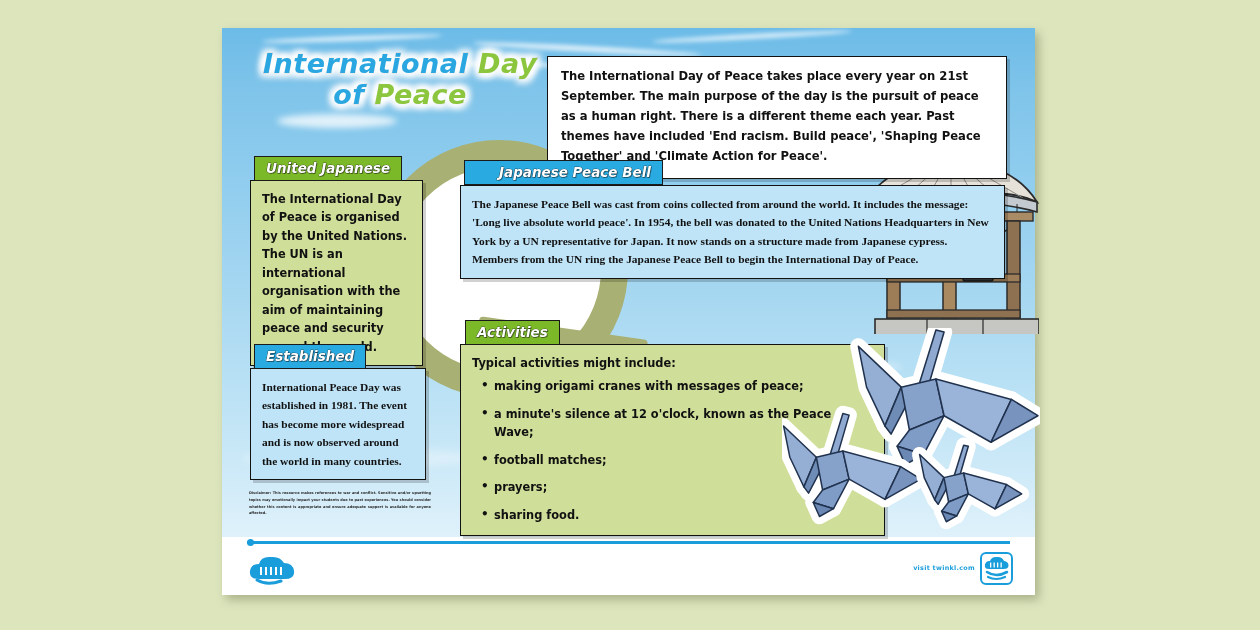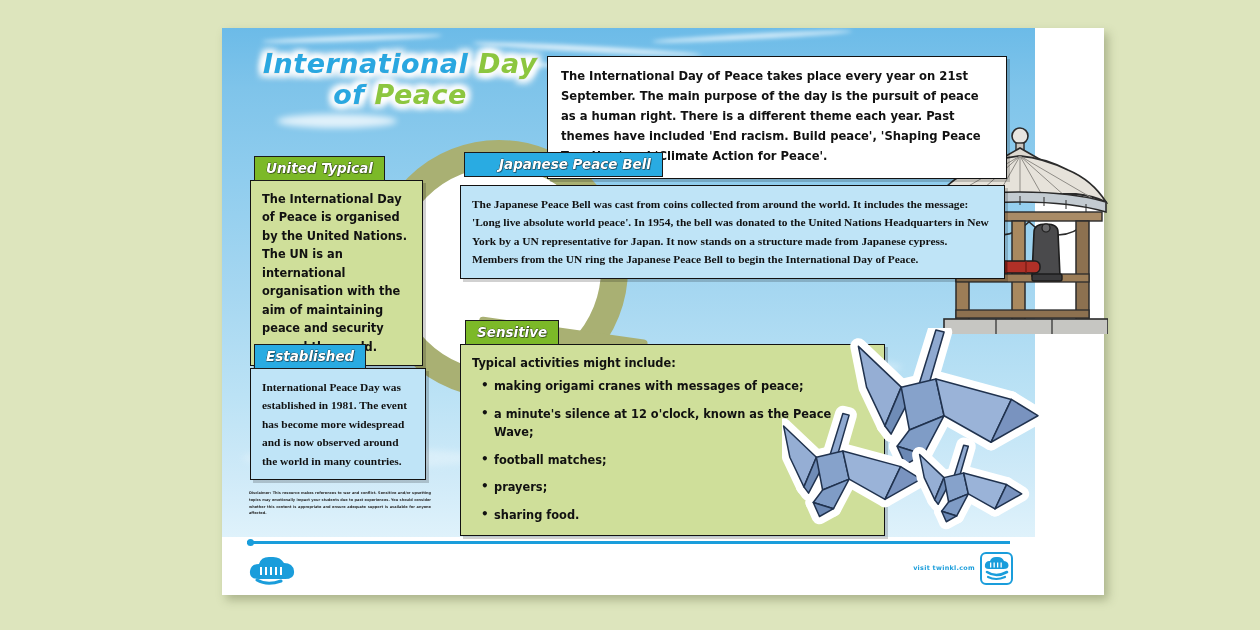--- a/index.html
+++ b/index.html
@@ -7,21 +7,21 @@
     width: 1260px; height: 630px;
     overflow: hidden;
     font-family: "DejaVu Sans", sans-serif;
   }
   body { background: #dde5bd; position: relative; }
 
   
   #page {
     position: absolute;
     left: 222px; top: 28px;
-    width: 882px; height: 567px;
+    width: 813px; height: 567px;
     background: #ffffff;
     box-shadow: 4px 5px 9px rgba(90,100,60,.38);
   }
 
   
   #sky {
     position: absolute; left: 0; top: 0;
     width: 813px; height: 509px;
     background:
       linear-gradient(to bottom,
@@ -128,21 +128,21 @@
     padding: 10px 13px 11px 13px;
     line-height: 1.72;
     font-size: 11.6px;
   }
 
   
   #un-tab { left: 32px; top: 128px; }
   #un-box { left: 28px; top: 152px; width: 173px; }
 
   
-  #jpb-tab { left: 242px; top: 124px; padding-left: 34px; }
+  #jpb-tab { left: 242px; top: 132px; padding-left: 34px; }
   #jpb-box { left: 238px; top: 157px; width: 545px; font-family: Liberation Serif, serif; }
 
   
   #est-tab { left: 32px; top: 316px; }
   #est-box { left: 28px; top: 340px; width: 176px; font-family: Liberation Serif, serif; }
 
   
   #act-tab { left: 243px; top: 292px; }
   #act-box { left: 238px; top: 316px; width: 425px; height: 192px; }
   #act-box .lead { margin-bottom: 5px; }
@@ -281,36 +281,36 @@
     <span class="l2">
       <span class="tblue">of</span>
       <span class="tgreen">Peace</span>
     </span>
   </div>
 
   <div class="box whitebg" id="intro">
     <p>The International Day of Peace takes place every year on 21st September. The main purpose of the day is the pursuit of peace as a human right. There is a different theme each year. Past themes have included 'End racism. Build peace', 'Shaping Peace Together' and 'Climate Action for Peace'.</p>
   </div>
 
-  <div class="tab green" id="un-tab">United Typical</div>
+  <div class="tab green" id="un-tab">United Japanese</div>
   <div class="box greenbg" id="un-box">
     <p>The International Day of Peace is organised by the United Nations. The UN is an international organisation with the aim of maintaining peace and security around the world.</p>
   </div>
 
   <div class="tab blue" id="jpb-tab">Japanese Peace Bell</div>
   <div class="box bluebg" id="jpb-box">
     <p>The Japanese Peace Bell was cast from coins collected from around the world. It includes the message: 'Long live absolute world peace'. In 1954, the bell was donated to the United Nations Headquarters in New York by a UN representative for Japan. It now stands on a structure made from Japanese cypress. Members from the UN ring the Japanese Peace Bell to begin the International Day of Peace.</p>
   </div>
 
   <div class="tab blue" id="est-tab">Established</div>
   <div class="box bluebg" id="est-box">
     <p>International Peace Day was established in 1981. The event has become more widespread and is now observed around the world in many countries.</p>
   </div>
 
-  <div class="tab green" id="act-tab">Sensitive</div>
+  <div class="tab green" id="act-tab">Activities</div>
   <div class="box greenbg" id="act-box">
     <p class="lead">Typical activities might include:</p>
     <ul>
       <li>making origami cranes with messages of peace;</li>
       <li>a minute's silence at 12 o'clock, known as the Peace Wave;</li>
       <li>football matches;</li>
       <li>prayers;</li>
       <li>sharing food.</li>
     </ul>
   </div>

